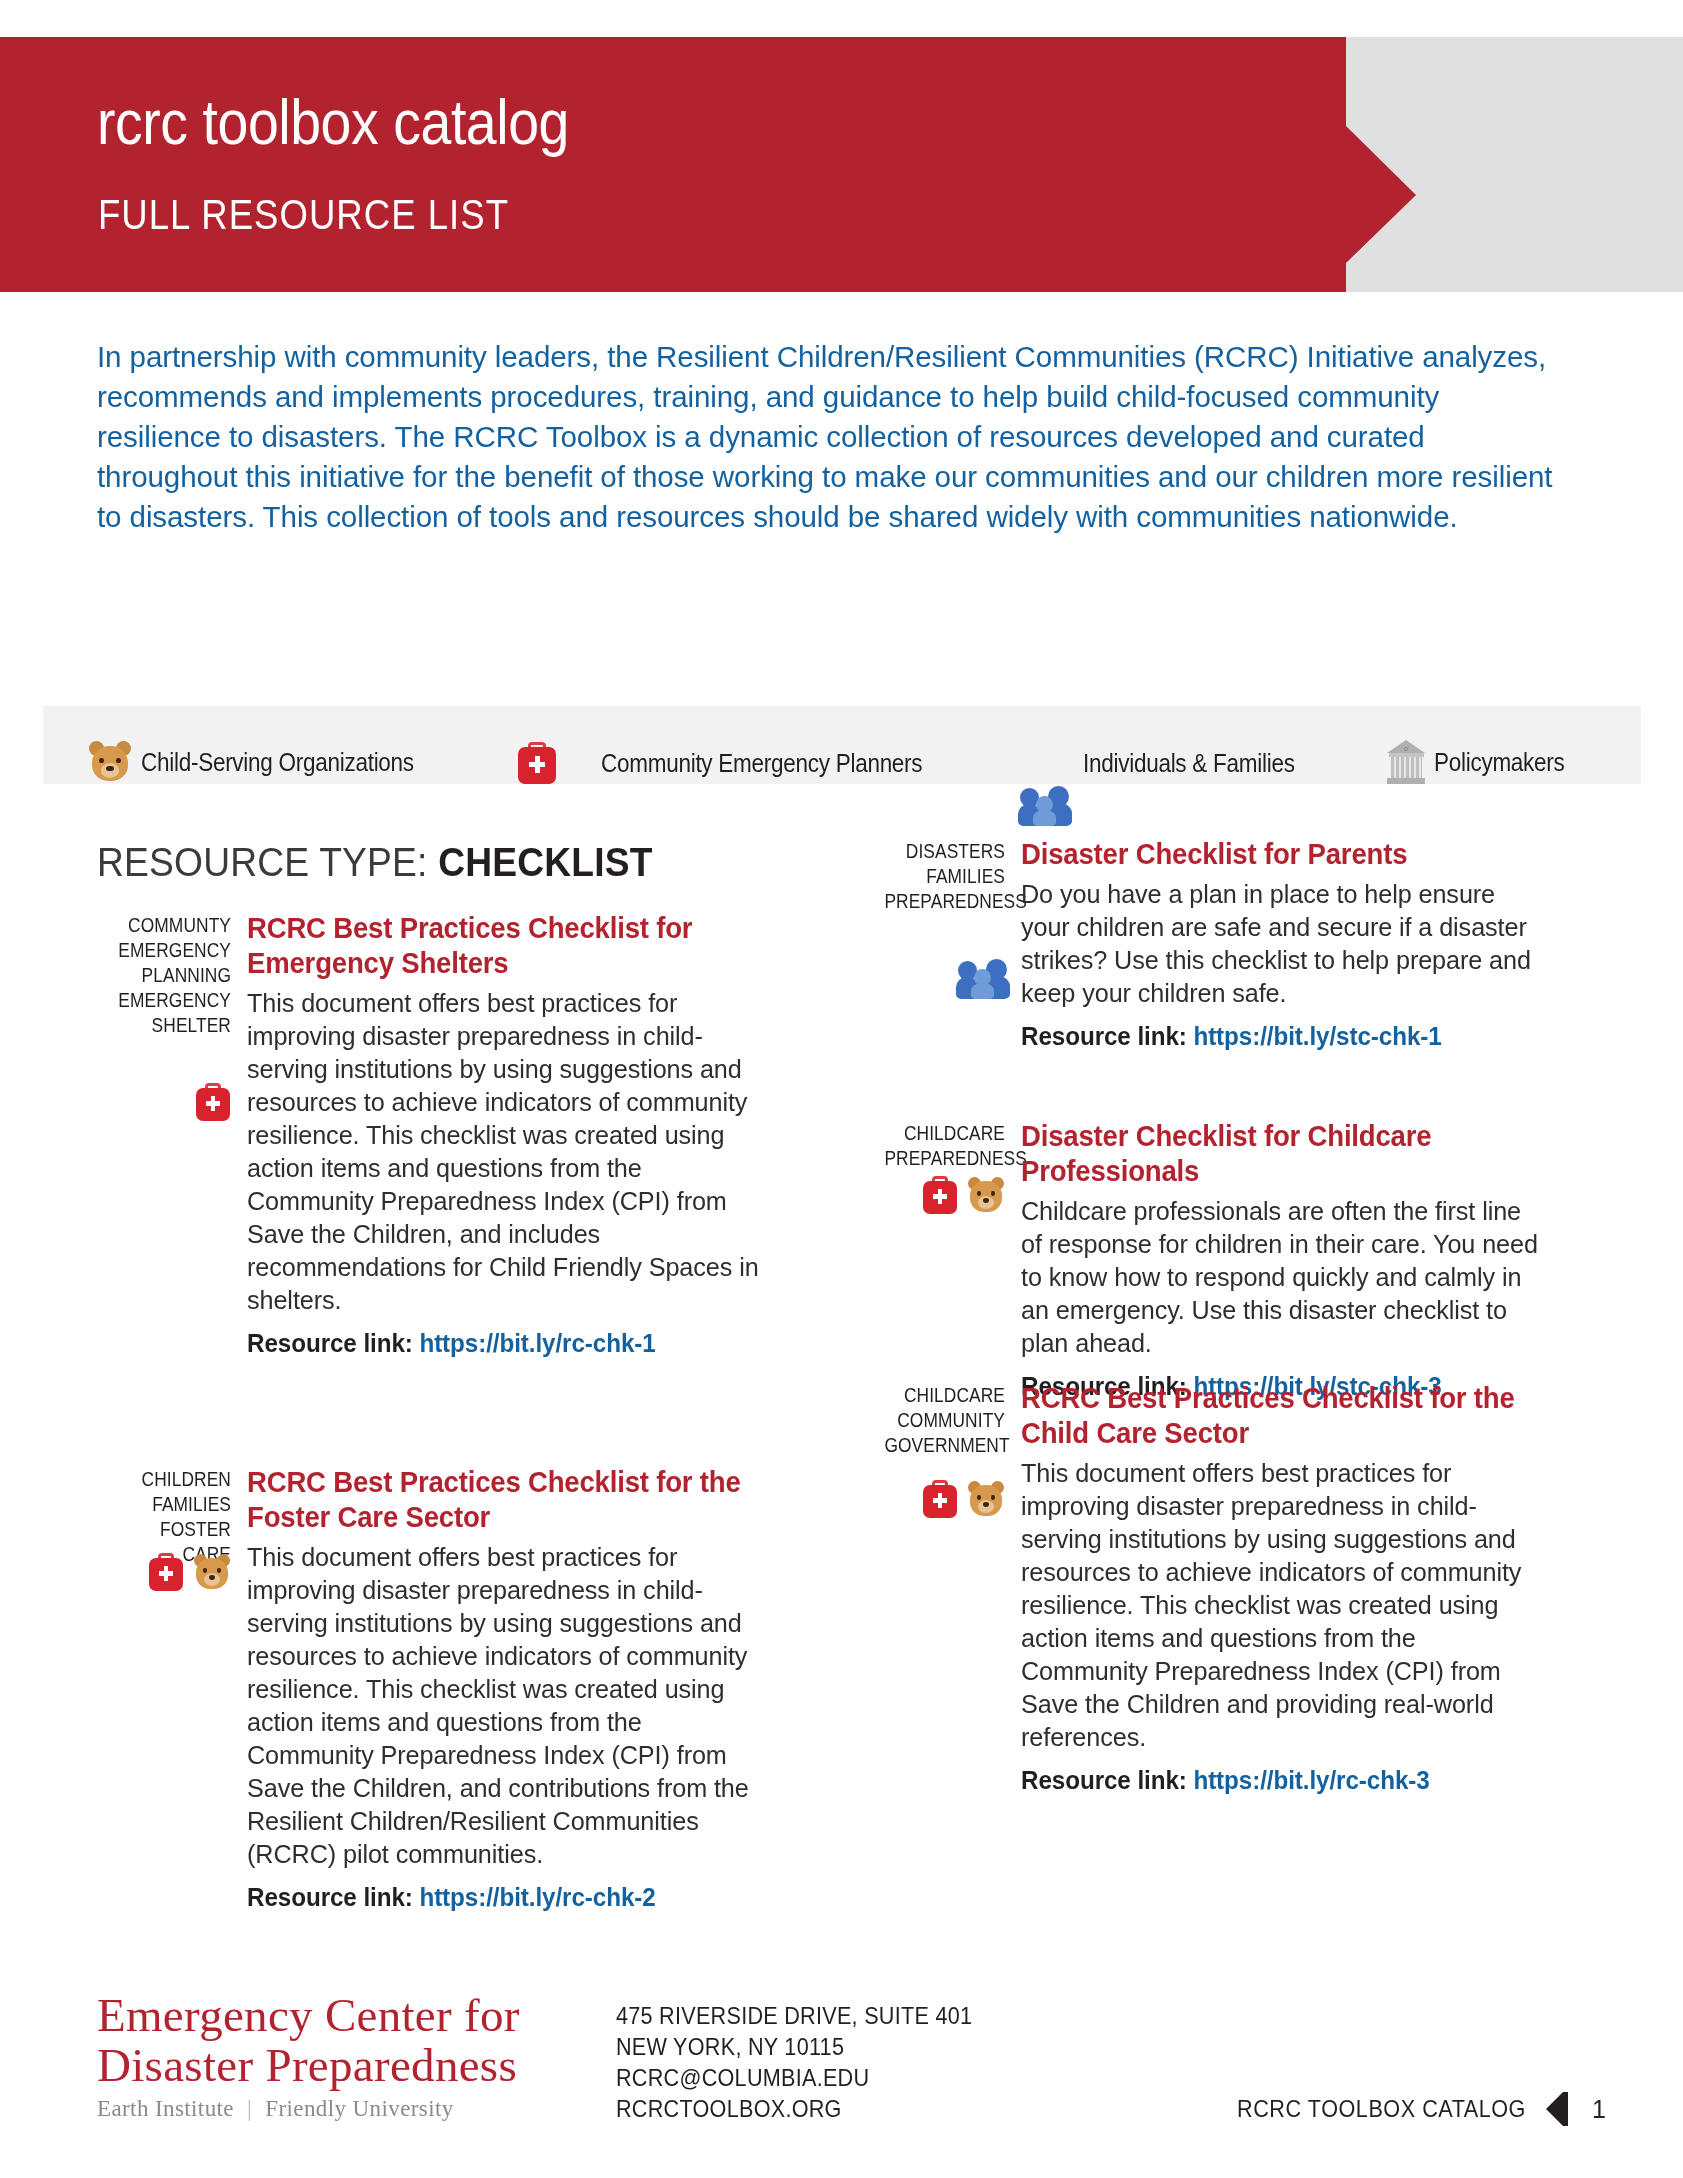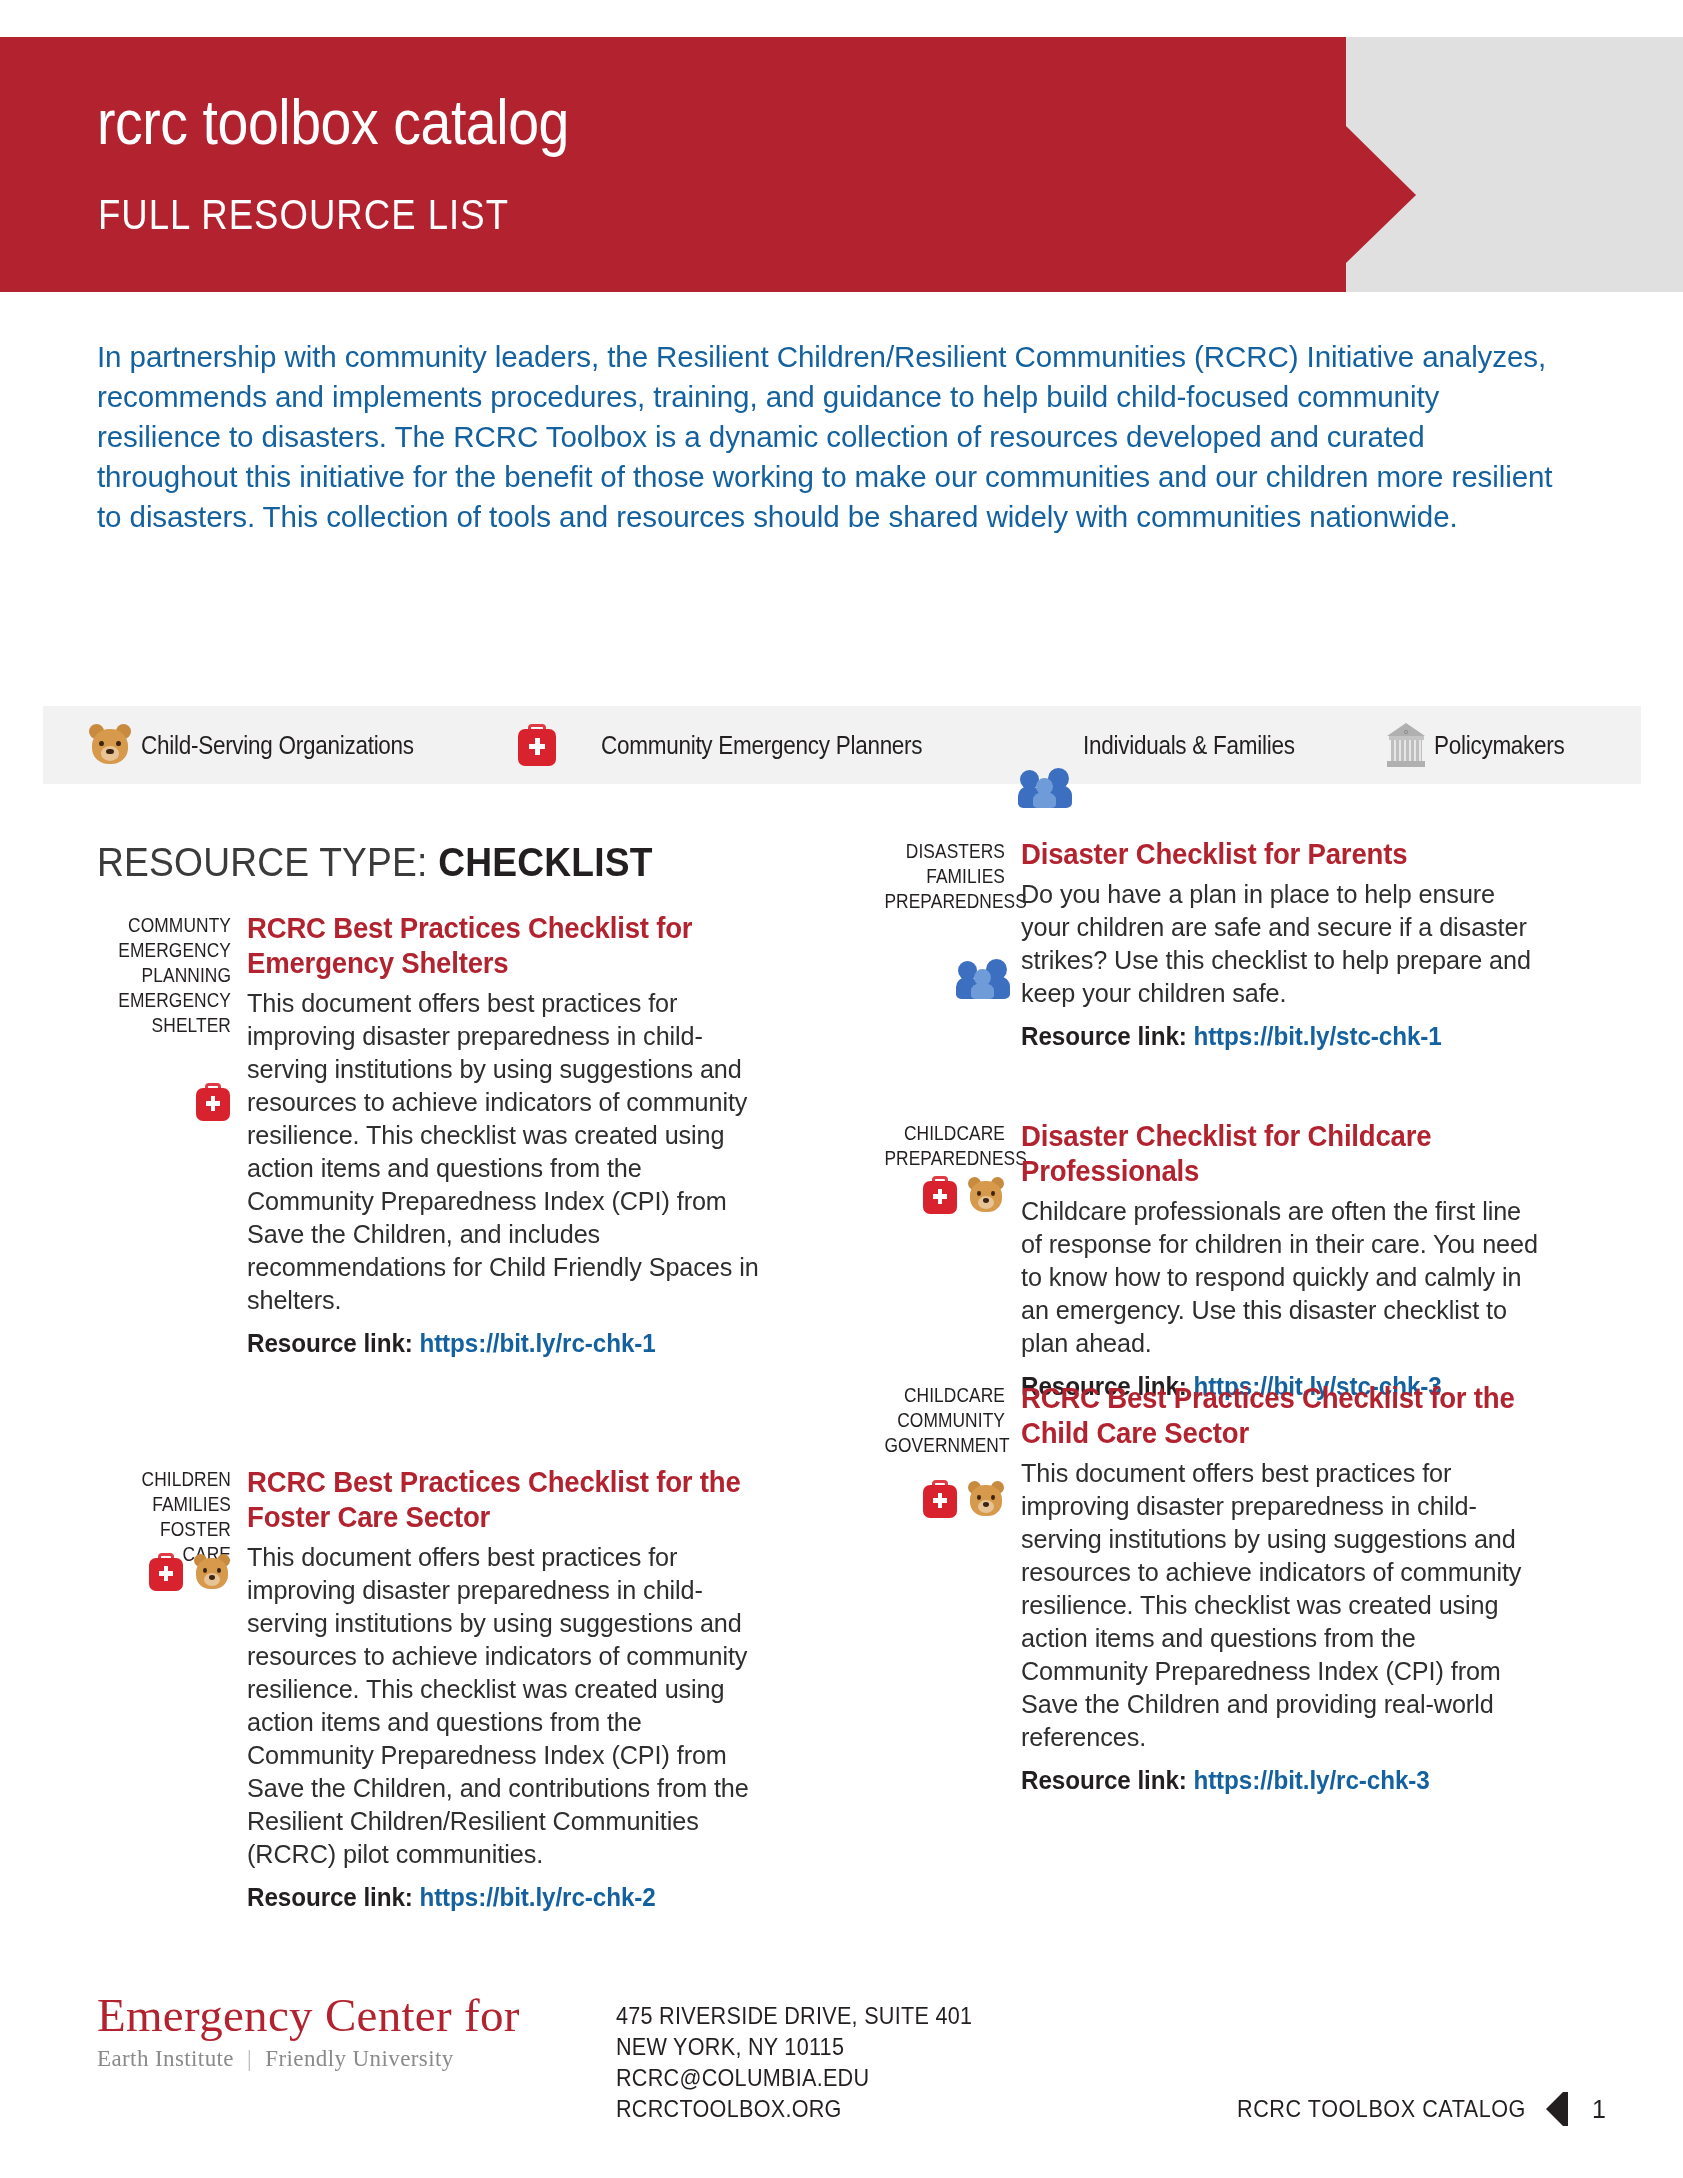--- a/index.html
+++ b/index.html
@@ -77,21 +77,21 @@
     transform-origin: left top;
   }
 
   
   .legend {
     position: absolute;
     left: 43px; top: 706px;
     width: 1598px; height: 78px;
     background: #f2f2f2;
     display: flex;
-    align-items: center;
+    align-items: flex-end;
   }
   .legend-item {
     display: flex;
     align-items: center;
     gap: 9px;
     white-space: nowrap;
   }
   .legend-item.l0 { margin-left: 45px; }
   .legend-item.l1 { margin-left: 73px; gap: 44px; }
   .legend-item.l2 { margin-left: 61px; }
@@ -577,20 +577,21 @@
           <span class="lbl">Resource link:</span>
           <span class="url">https://bit.ly/rc-chk-3</span>
         </div>
       </div>
     </div>
 
   </div>
 
   <div class="footer-logo">
     <div class="logo-l1">Emergency Center for</div>
+    <div class="logo-l2">Disaster Preparedness</div>
     <div class="logo-sub">
       <span>Earth Institute</span>
       <span class="bar">|</span>
       <span>Friendly University</span>
     </div>
   </div>
 
   <div class="footer-address">
     <div>475 RIVERSIDE DRIVE, SUITE 401</div>
     <div>NEW YORK, NY 10115</div>

